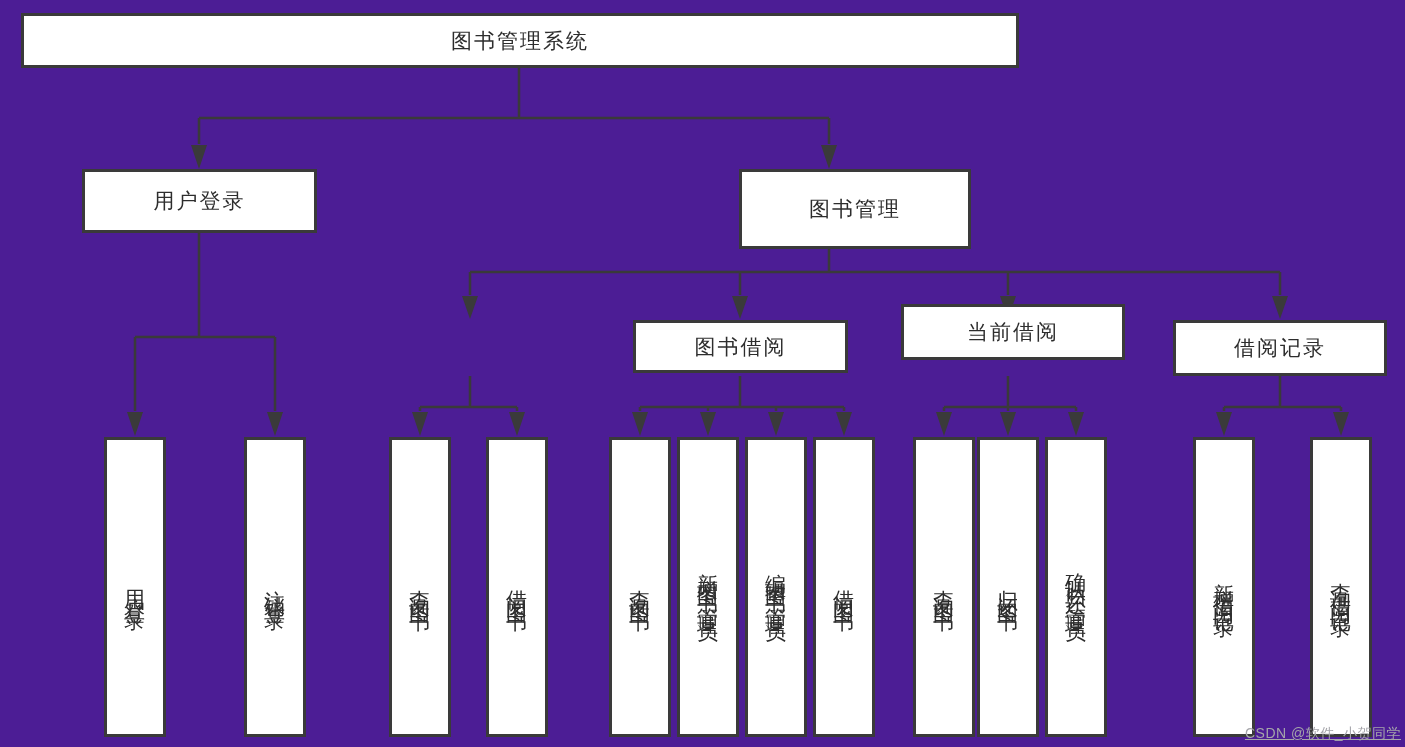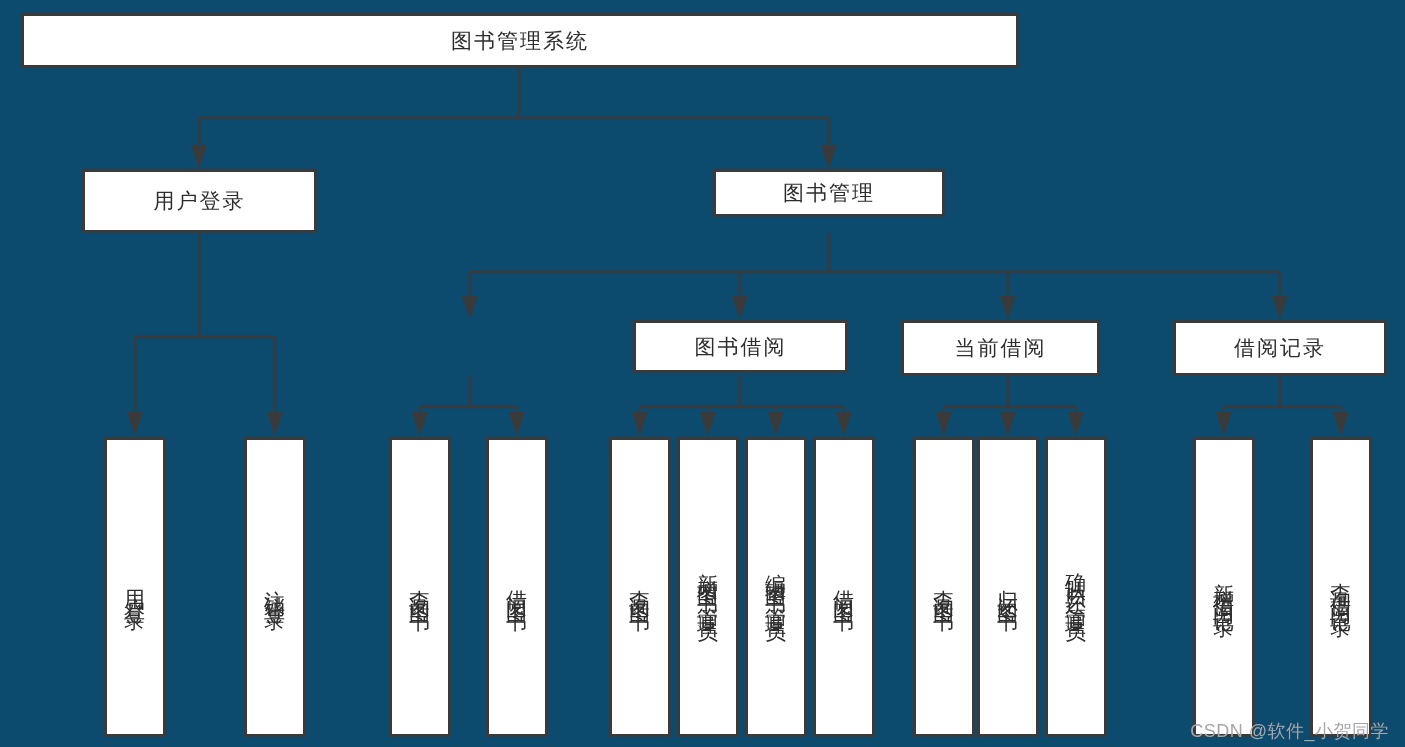--- a/index.html
+++ b/index.html
@@ -1,19 +1,19 @@
 <!DOCTYPE html>
 <html><head>
 <meta charset="utf-8">
 <style>
   html,body{margin:0;padding:0;background:#ffffff;}
   .canvas{
     position:relative;
     width:1405px;height:747px;
-    background:#0c4a6e;
+    background:#4c1d95;
     font-family:"Liberation Sans","DejaVu Sans",sans-serif;
     overflow:hidden;
   }
   .connectors{position:absolute;left:0;top:0;}
   .box{
     position:absolute;
     box-sizing:border-box;
     border:3px solid #3a3a3a;
     background:#ffffff;
     color:#2d2d2d;
@@ -26,38 +26,39 @@
   .vbox{
     writing-mode:vertical-rl;
     text-orientation:mixed;
     font-size:21px;
     letter-spacing:7px;
     line-height:1.1;
   }
   
   .n-root {left:21px;  top:13px;  width:998px; height:55px;}
   .n-l2a  {left:82px;  top:169px; width:235px; height:64px;}
-  .n-l2b  {left:713px; top:169px; width:232px; height:48px;}
+  .n-l2b  {left:739px; top:169px; width:232px; height:80px;}
   .n-l3a  {left:363px; top:320px; width:215px; height:56px;}
   .n-l3b  {left:633px; top:320px; width:215px; height:53px;}
-  .n-l3c  {left:901px; top:320px; width:199px; height:56px;}
+  .n-l3c  {left:901px; top:304px; width:224px; height:56px;}
   .n-l3d  {left:1173px;top:320px; width:214px; height:56px;text-align:center;}
   .leaf   {top:437px;height:300px;width:62px;}
   .lf1 {left:104px;} .lf2 {left:244px;}
   .lf3 {left:389px;} .lf4 {left:486px;}
   .lf5 {left:609px;} .lf6 {left:677px;} .lf7 {left:745px;} .lf8 {left:813px;}
   .lf9 {left:913px;} .lf10{left:977px;} .lf11{left:1045px;}
   .lf12{left:1193px;} .lf13{left:1310px;}
   .watermark{
     position:absolute;
-    right:16px;bottom:4px;
-    font-size:18px;
+    right:4px;bottom:4px;
+    font-size:14px;
     color:#a5a5aa;
     letter-spacing:0.5px;
     white-space:nowrap;
+    text-decoration:underline;
   }
 </style>
 </head>
 <body>
 
 <div class="canvas">
 
   <svg class="connectors" width="1405" height="747" viewBox="0 0 1405 747">
     <g stroke="#3a3a3a" stroke-width="2.5" fill="none">
 

